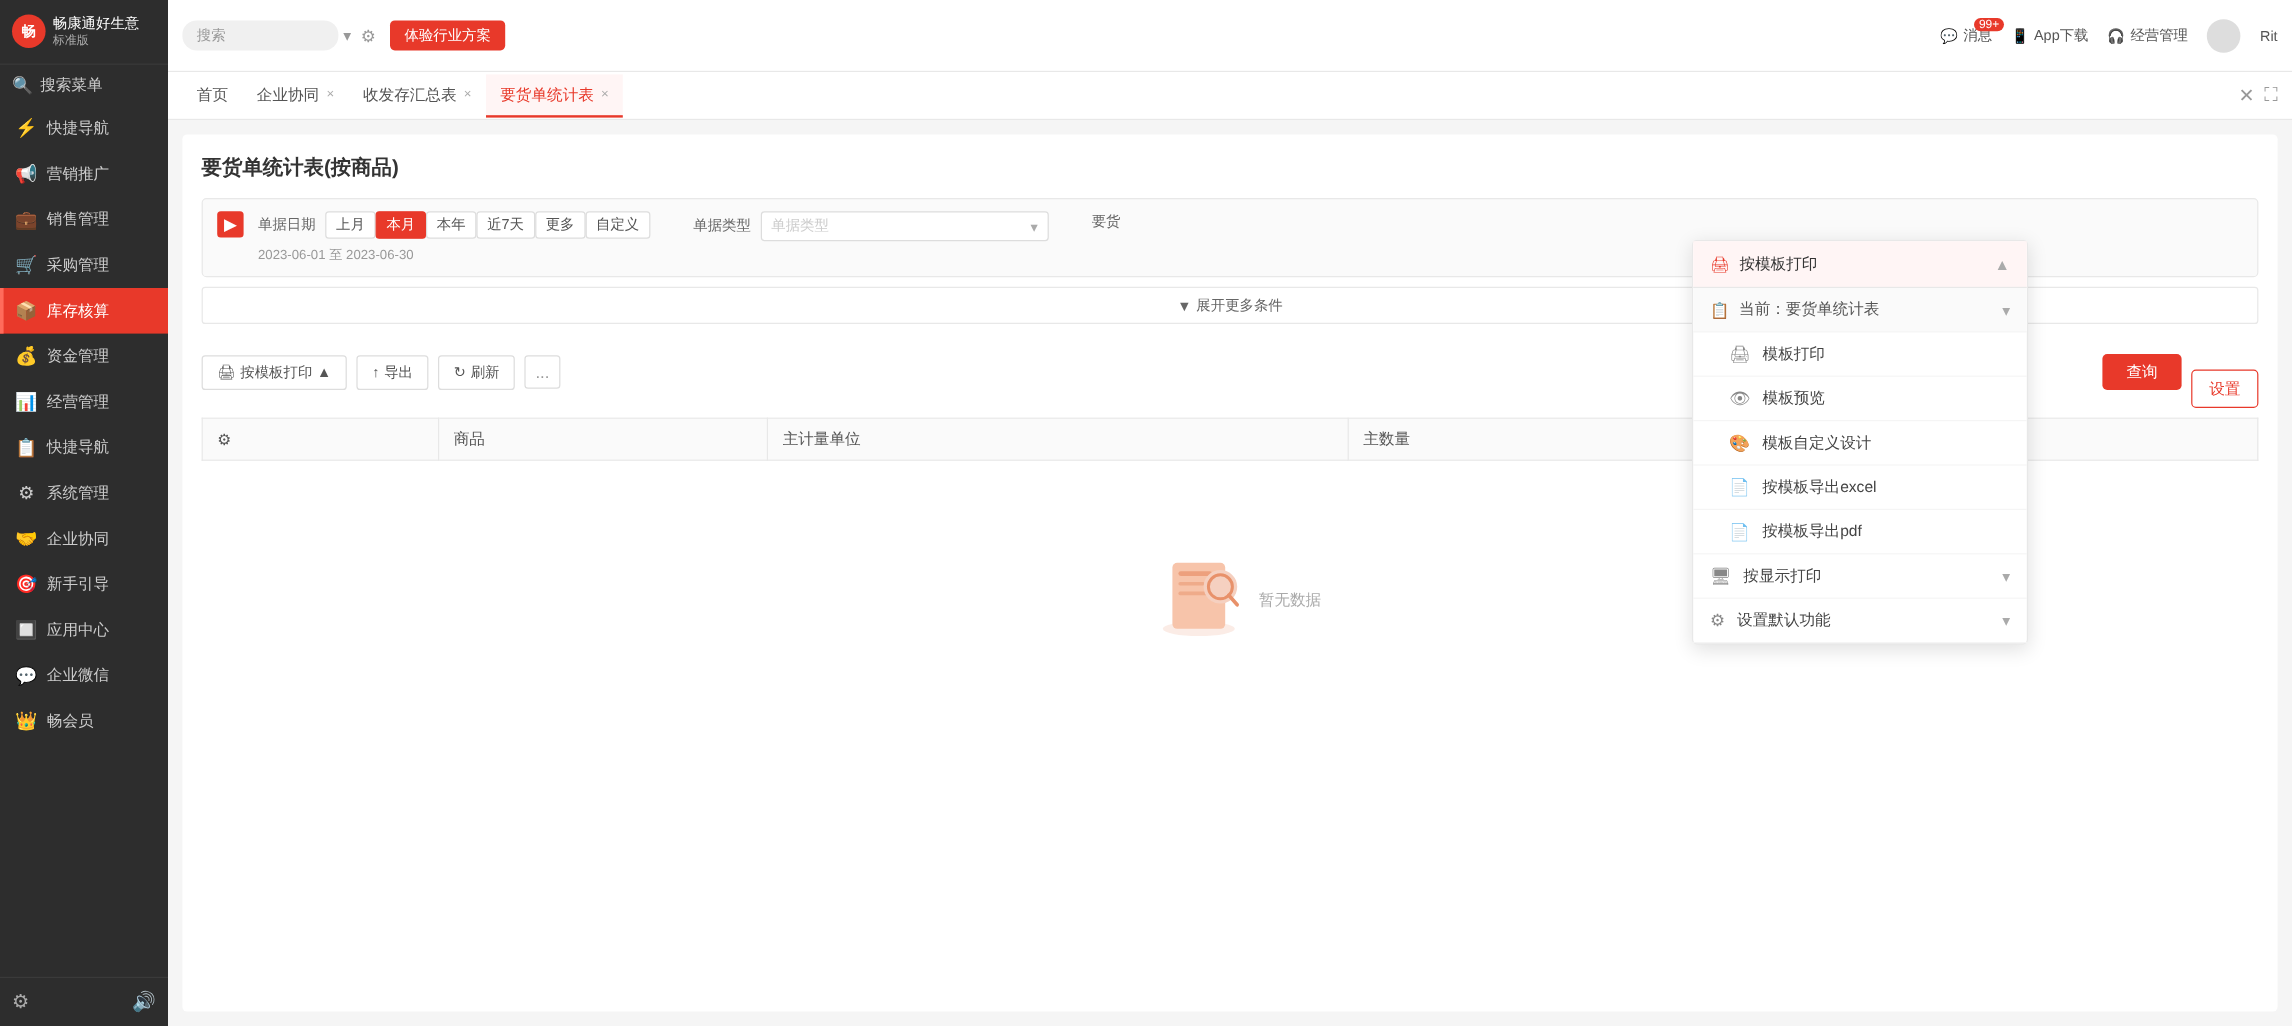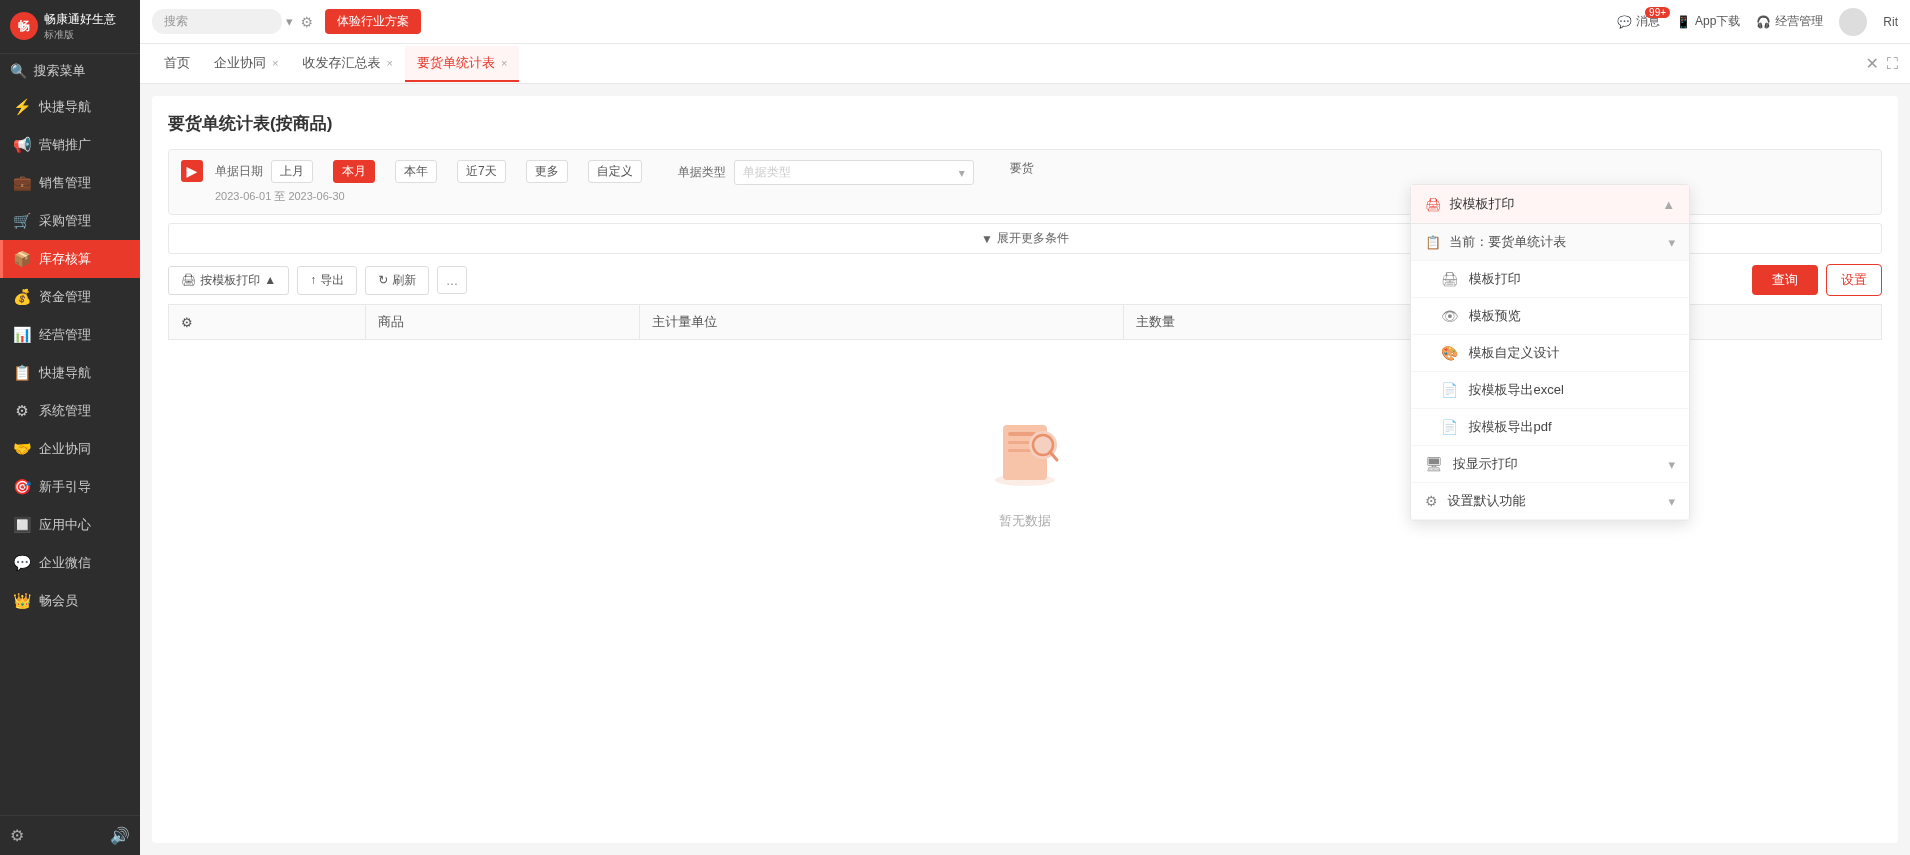--- a/index.html
+++ b/index.html
@@ -65,21 +65,21 @@
       flex-direction: column;
       overflow: hidden;
     }
 
     
     .topbar {
       background: #fff;
       display: flex;
       align-items: center;
       padding: 0 12px;
-      height: 44px;
+      height: 60px;
       border-bottom: 1px solid #e8e8e8;
       flex-shrink: 0;
     }
     .topbar-search {
       background: #f0f0f0;
       border-radius: 12px;
       padding: 4px 12px;
       font-size: 12px;
       color: #999;
       width: 130px;
@@ -186,21 +186,21 @@
       border-radius: 3px;
       width: 22px; height: 22px;
       cursor: pointer;
       font-size: 14px;
       display: flex; align-items: center; justify-content: center;
       flex-shrink: 0;
     }
     .filter-section { display: flex; flex-direction: column; gap: 6px; }
     .filter-row { display: flex; align-items: center; gap: 8px; }
     .filter-label { color: #666; font-size: 12px; white-space: nowrap; }
-    .filter-date-btns { display: flex; gap: 20px; }
+    .filter-date-btns { display: flex; gap: 0; }
     .filter-date-btn {
       padding: 2px 8px;
       font-size: 12px;
       border: 1px solid #ddd;
       border-radius: 3px;
       background: #fff;
       cursor: pointer;
       color: #555;
     }
     .filter-date-btn.active {
@@ -299,20 +299,21 @@
       cursor: pointer;
     }
     .toolbar-settings-btn {
       border: 1px solid #e8392a;
       color: #e8392a;
       background: #fff;
       border-radius: 4px;
       padding: 6px 14px;
       font-size: 13px;
       cursor: pointer;
+      margin-top: 28px;
     }
 
     
     .data-table { width: 100%; border-collapse: collapse; }
     .data-table th {
       background: #fafafa;
       border: 1px solid #e8e8e8;
       padding: 8px 12px;
       font-size: 13px;
       color: #555;
@@ -322,21 +323,21 @@
     .data-table td {
       border: 1px solid #e8e8e8;
       padding: 8px 12px;
       font-size: 13px;
       color: #333;
     }
 
     
     .empty-state {
       display: flex;
-      flex-direction: column;
+      flex-direction: row;
       align-items: center;
       justify-content: center;
       padding: 60px 0;
     }
     .empty-icon {
       width: 100px; height: 100px;
       margin-bottom: 12px;
     }
     .empty-text { color: #aaa; font-size: 13px; }
 

